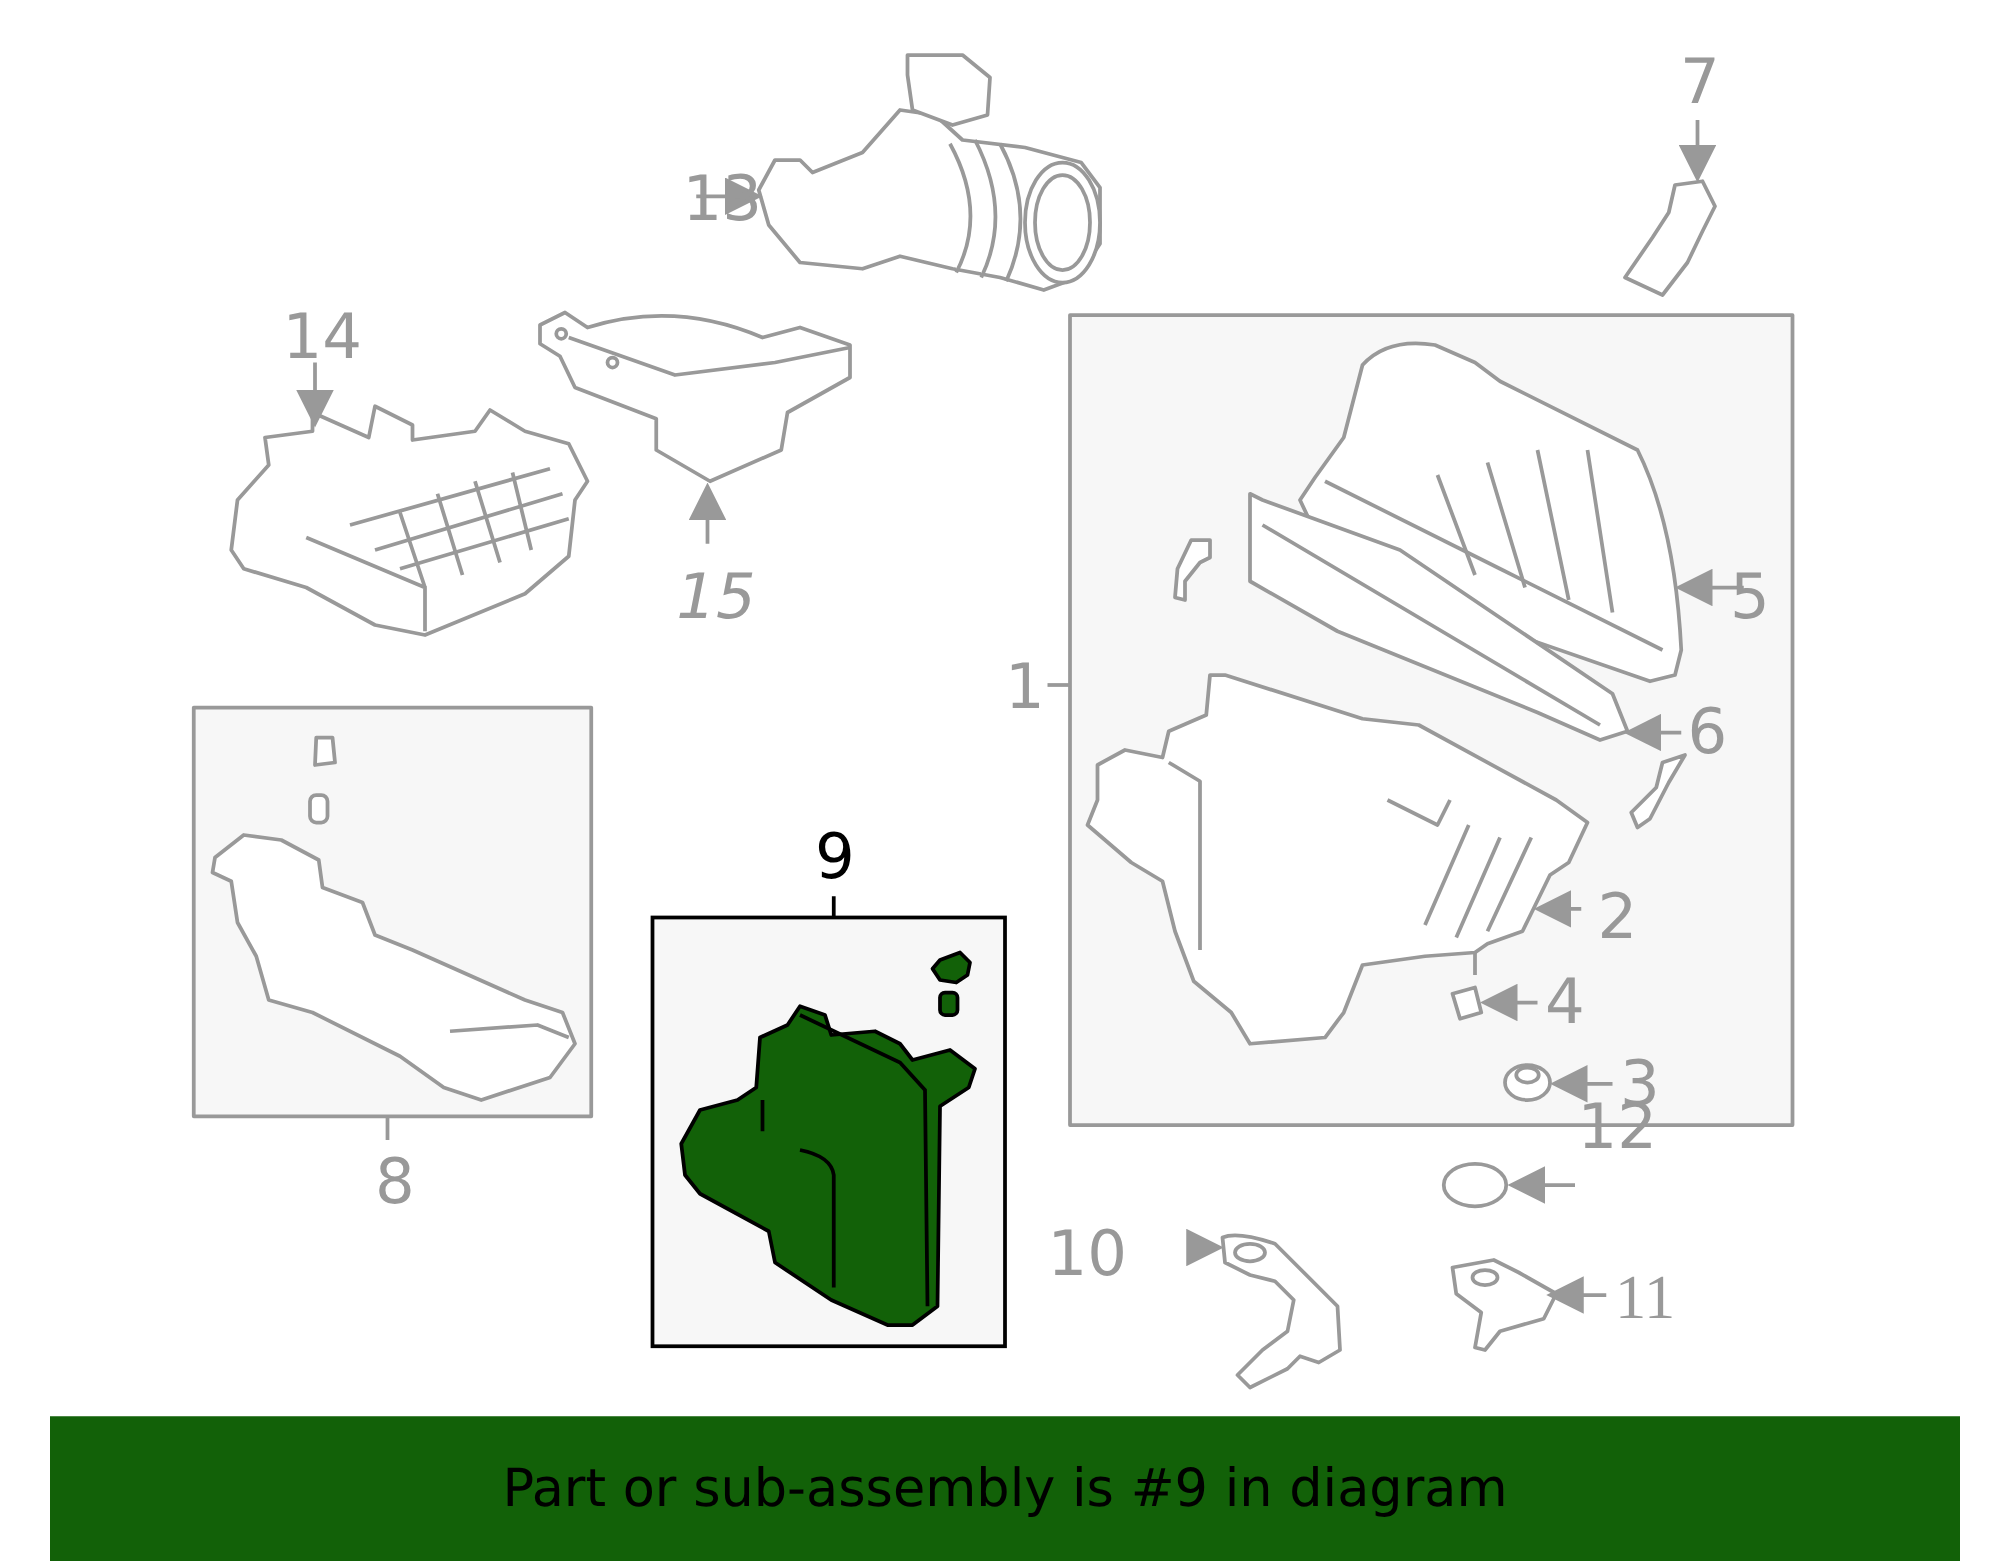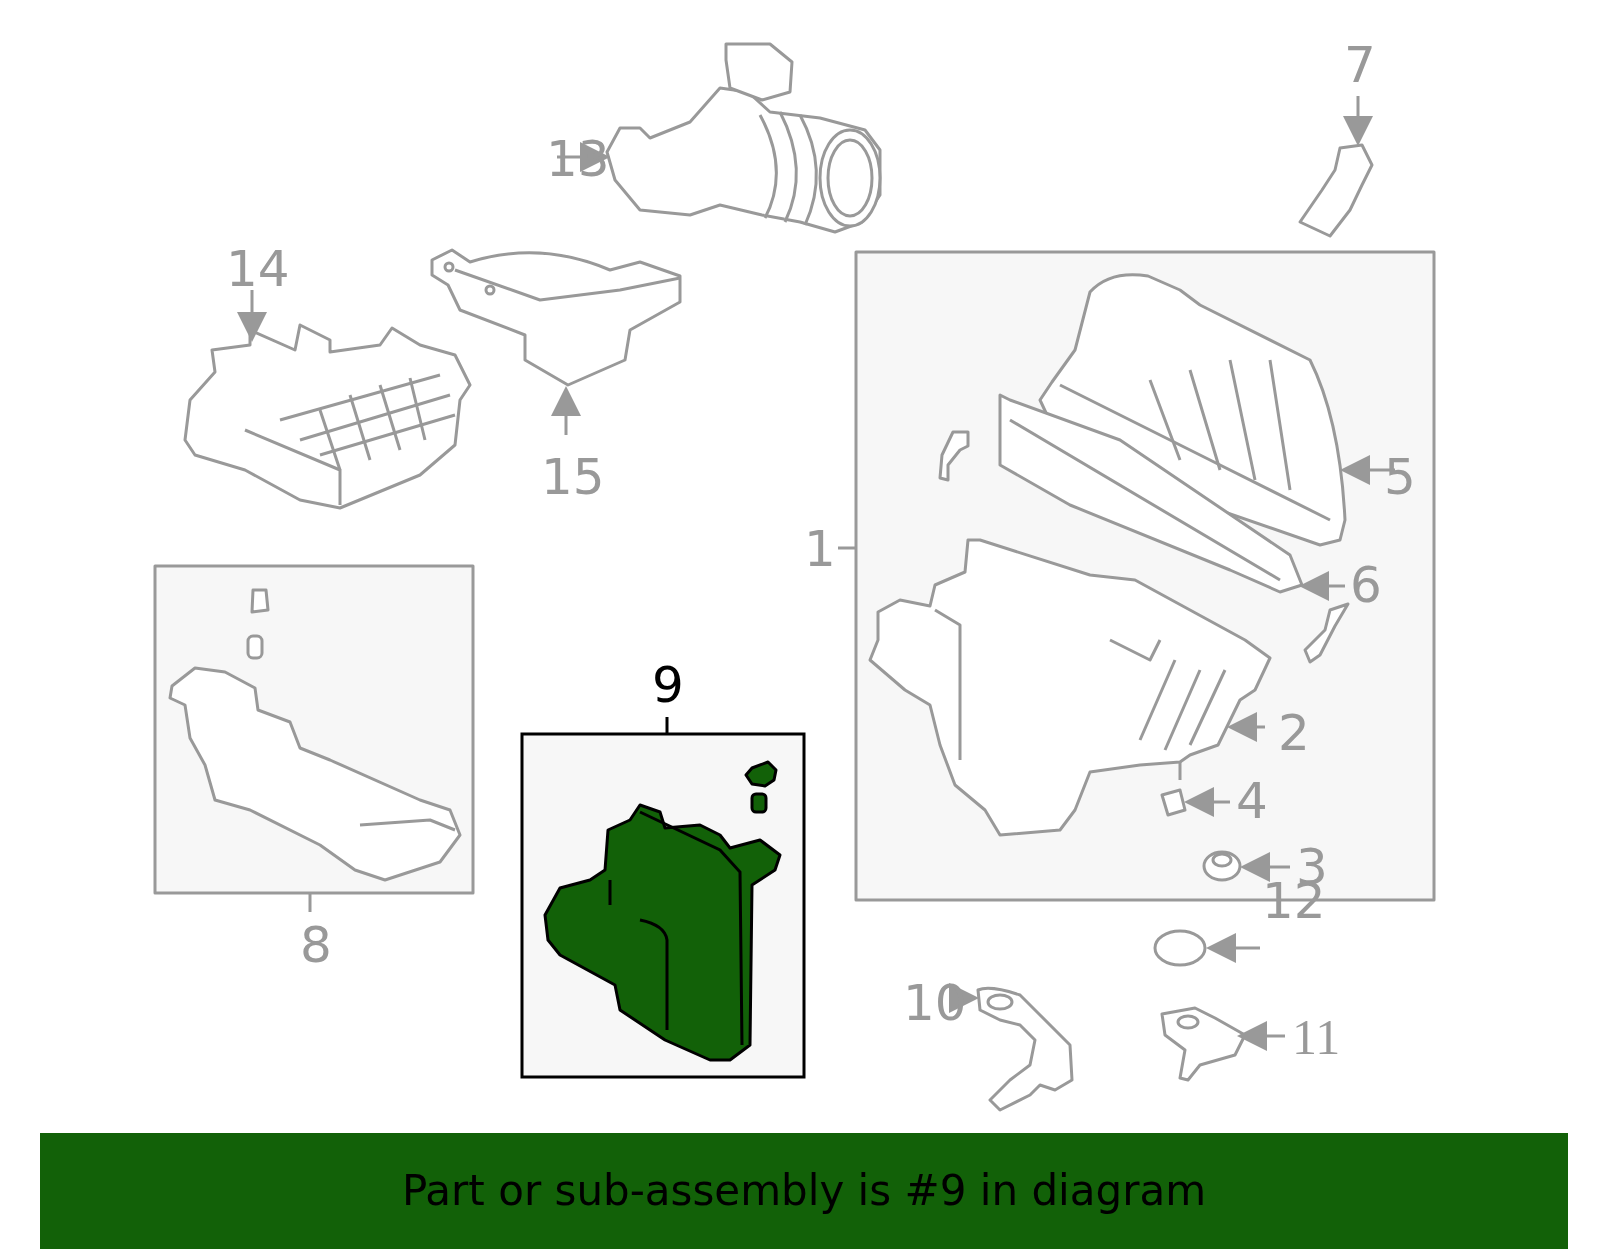--- a/index.html
+++ b/index.html
@@ -132,28 +132,28 @@
       <path d="M640,812 L720,850 L740,872 L742,1045"></path>
       <path d="M640,920 Q665,925 667,940 L667,1030"></path>
       <path d="M610,880 L610,905"></path>
     </g>
   </g>
 </svg>
 
 <div class="callout" style="left:498px;top:134px;margin-left:48px;">13</div>
 <div class="callout" style="left:1344px;top:40px;">7</div>
 <div class="callout" style="left:226px;top:244px;">14</div>
-<div class="callout" style="left:541px;top:452px;">15</div>
+<div class="callout" style="left:541px;top:452px;font-style:italic;">15</div>
 <div class="callout" style="left:804px;top:524px;">1</div>
 <div class="callout" style="left:1384px;top:452px;">5</div>
 <div class="callout" style="left:1350px;top:560px;">6</div>
 <div class="callout" style="left:1278px;top:708px;">2</div>
 <div class="callout" style="left:1236px;top:776px;">4</div>
 <div class="callout" style="left:1296px;top:842px;">3</div>
 <div class="callout" style="left:1262px;top:876px;">12</div>
-<div class="callout" style="left:903px;top:978px;">10</div>
+<div class="callout" style="left:838px;top:978px;">10</div>
 <div class="callout" style="left:1292px;top:1012px;font-family:Liberation Serif, serif;">11</div>
 <div class="callout" style="left:300px;top:920px;">8</div>
 <div class="callout hl" style="left:652px;top:660px;">9</div>
 
 <div id="banner">
   <div>Part or sub-assembly is #9 in diagram</div>
 </div>
 
 </body></html>

